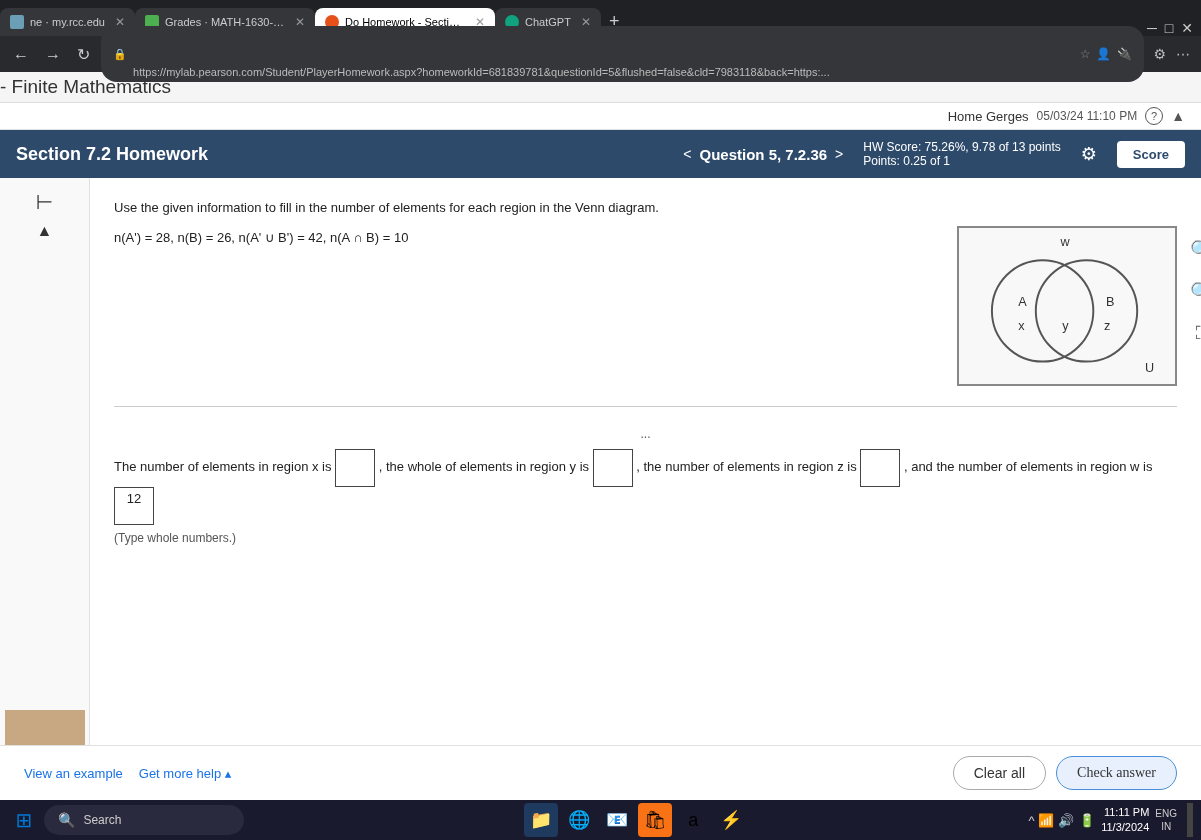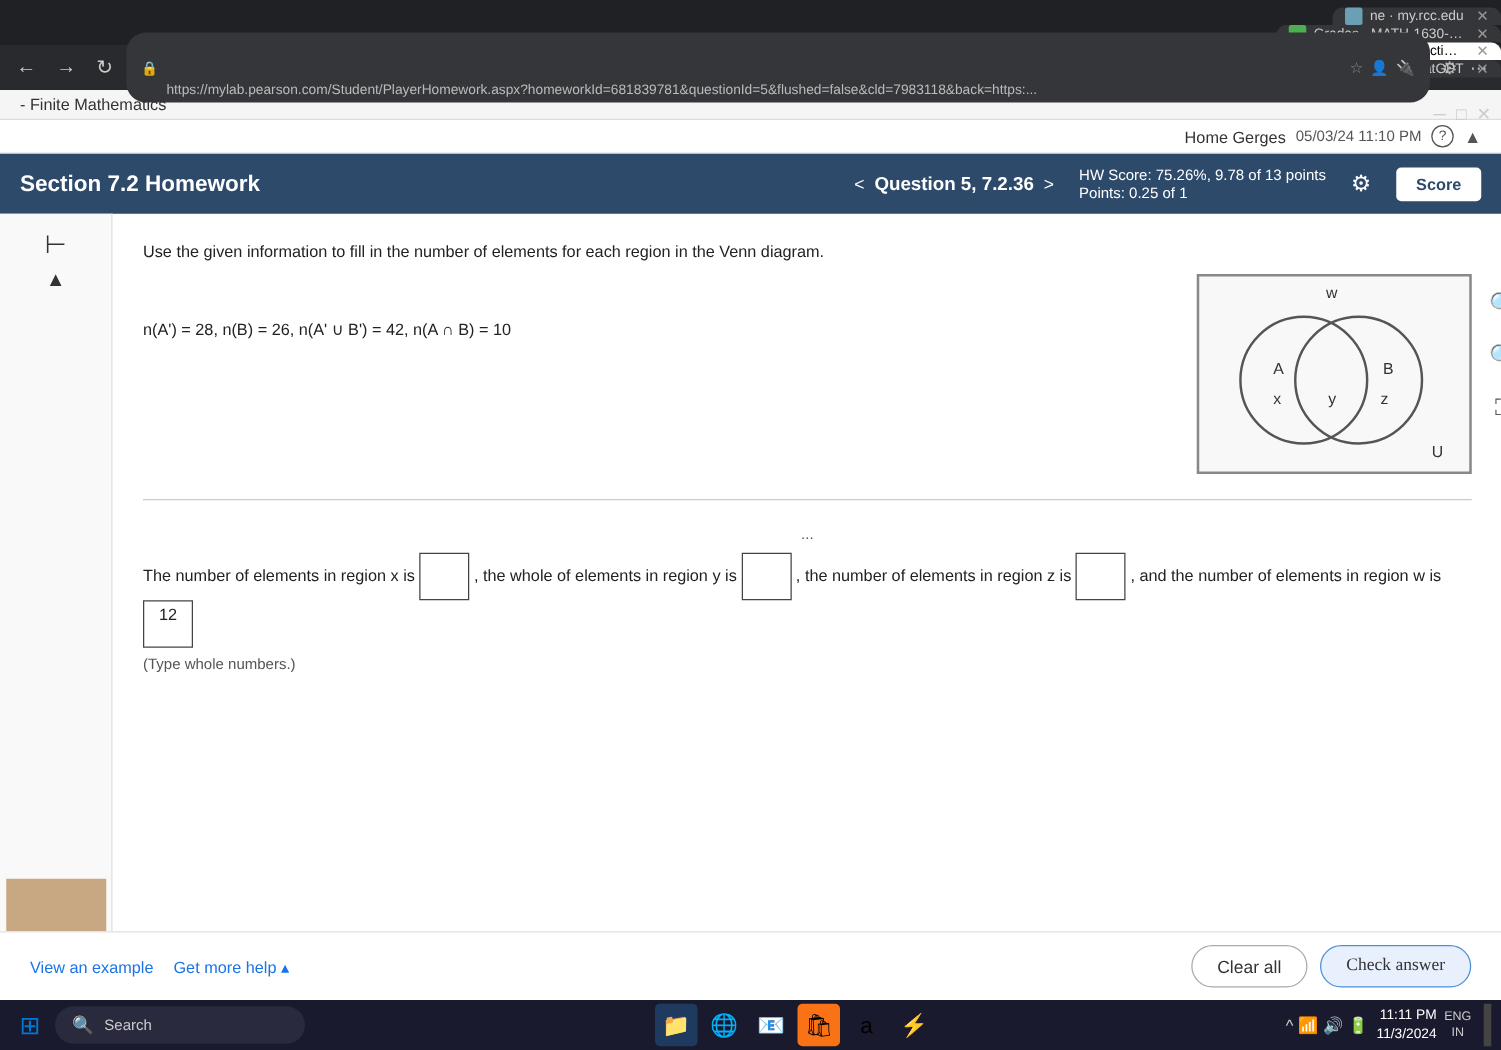--- a/index.html
+++ b/index.html
@@ -1,38 +1,38 @@
 <!DOCTYPE html>
 <html><head>
   <meta charset="utf-8">
   <style>
     * { margin: 0; padding: 0; box-sizing: border-box; }
     body { width: 1201px; height: 840px; overflow: hidden; font-family: 'Segoe UI', Arial, sans-serif; background: #fff; }
 
     
     .browser-chrome { background: #202124; width: 100%; }
-    .tab-bar { display: flex; align-items: flex-end; background: #202124; padding: 6px 0 0 0; height: 36px; flex-direction: column; }
+    .tab-bar { display: flex; align-items: flex-end; background: #202124; padding: 6px 0 0 0; height: 36px; }
     .tab { display: flex; align-items: center; background: #35363a; color: #ccc; font-size: 11px; padding: 0 10px; height: 28px; border-radius: 8px 8px 0 0; gap: 6px; max-width: 180px; }
     .tab.active { background: #fff; color: #000; }
     .tab-icon { width: 14px; height: 14px; background: #888; border-radius: 2px; flex-shrink: 0; }
     .tab-label { overflow: hidden; text-overflow: ellipsis; white-space: nowrap; font-size: 11px; }
     .tab-close { font-size: 12px; color: #999; cursor: pointer; margin-left: 4px; }
     .tab-new { color: #ccc; font-size: 18px; padding: 0 8px; cursor: pointer; align-self: center; }
 
     .address-bar-row { display: flex; align-items: center; background: #292a2d; padding: 4px 8px; gap: 6px; height: 36px; }
     .nav-btn { color: #ccc; font-size: 16px; padding: 2px 5px; cursor: pointer; }
     .address-bar { flex: 1; background: #35363a; border-radius: 16px; padding: 4px 12px; color: #ccc; font-size: 11px; display: flex; align-items: center; gap: 6px; }
     .address-text { flex: 1; font-size: 11px; color: #bbb; margin-top: 36px; }
     .addr-icons { display: flex; gap: 6px; }
     .addr-icon { color: #888; font-size: 12px; }
     .browser-action-icons { display: flex; gap: 4px; align-items: center; }
     .br-icon { color: #bbb; font-size: 14px; padding: 3px; cursor: pointer; }
 
     
-    .page-header { background: #f5f5f5; border-bottom: 1px solid #ddd; padding: 4px 16px; font-size: 13px; color: #333; font-weight: 500; }
+    .page-header { background: #f5f5f5; border-bottom: 1px solid #ddd; padding: 4px 0; font-size: 19px; color: #333; font-weight: 500; }
 
     
     .user-bar { display: flex; justify-content: flex-end; align-items: center; padding: 4px 16px; gap: 8px; font-size: 12px; color: #333; background: #fff; border-bottom: 1px solid #e0e0e0; }
     .user-name { font-size: 13px; }
     .user-date { font-size: 12px; color: #555; }
     .help-btn { width: 18px; height: 18px; border-radius: 50%; border: 1px solid #555; display: flex; align-items: center; justify-content: center; font-size: 11px; color: #555; cursor: pointer; }
     .scroll-btn { font-size: 14px; color: #555; cursor: pointer; }
 
     
     .section-header { background: #2d4a6b; color: #fff; display: flex; align-items: center; padding: 10px 16px; gap: 20px; }
@@ -47,21 +47,21 @@
     .save-btn { background: #fff; color: #2d4a6b; border: none; padding: 6px 16px; border-radius: 4px; font-size: 13px; font-weight: 600; cursor: pointer; }
     .left-panel { width: 90px; background: #f9f9f9; border-right: 1px solid #e0e0e0; display: flex; flex-direction: column; align-items: center; padding-top: 12px; }
     .back-arrow { font-size: 20px; color: #333; cursor: pointer; }
     .up-arrow { font-size: 16px; color: #333; cursor: pointer; margin-top: 8px; }
     .colored-block { width: 80px; height: 80px; background: #c8a882; margin-top: auto; margin-bottom: 20px; }
 
     .content-area { flex: 1; padding: 20px 24px; overflow-y: auto; background: #fff; }
     .problem-instruction { font-size: 13px; color: #222; margin-bottom: 8px; line-height: 1.5; }
 
     .problem-row { display: flex; gap: 24px; align-items: flex-start; }
-    .problem-text { flex: 1; margin-top: 33px; }
+    .problem-text { flex: 1; }
     .given-info { font-size: 13px; color: #222; margin-bottom: 16px; line-height: 1.8; }
 
     
     .venn-container { position: relative; width: 220px; height: 160px; border: 2px solid #888; background: #f8f8f8; flex-shrink: 0; }
     .venn-svg { width: 100%; height: 100%; }
 
     
     .tools-sidebar { width: 50px; display: flex; flex-direction: column; align-items: center; gap: 10px; padding: 8px 0; }
     .tool-btn { width: 32px; height: 32px; border: 1px solid #ccc; border-radius: 4px; background: #fff; display: flex; align-items: center; justify-content: center; font-size: 16px; cursor: pointer; color: #555; }
 

